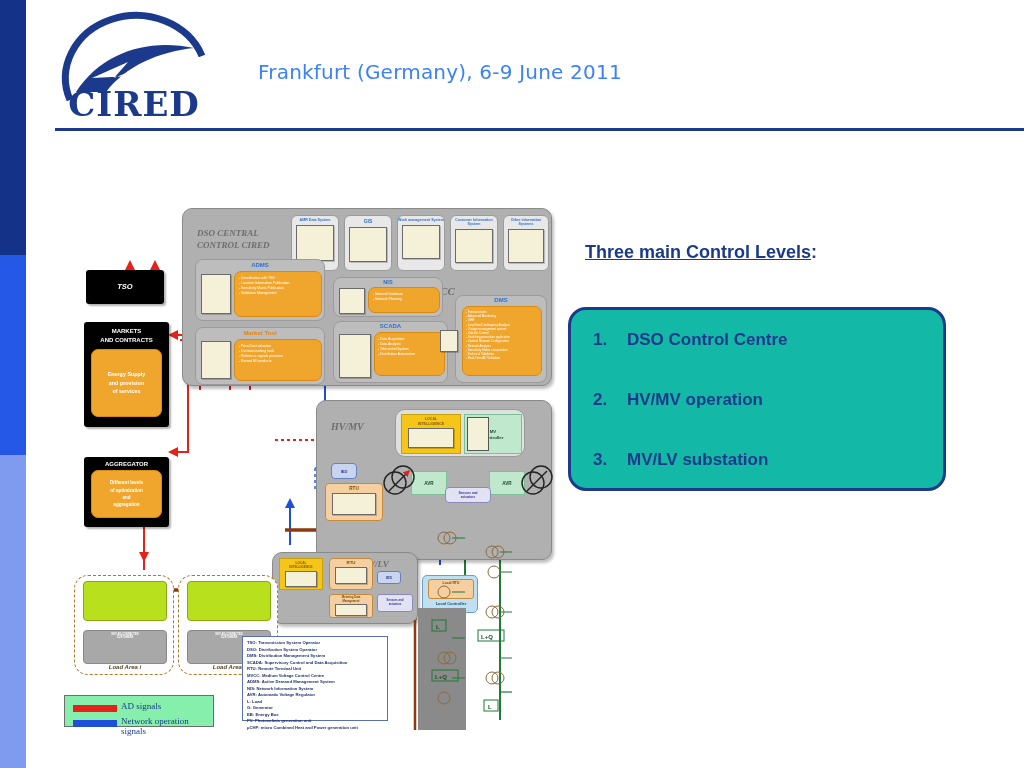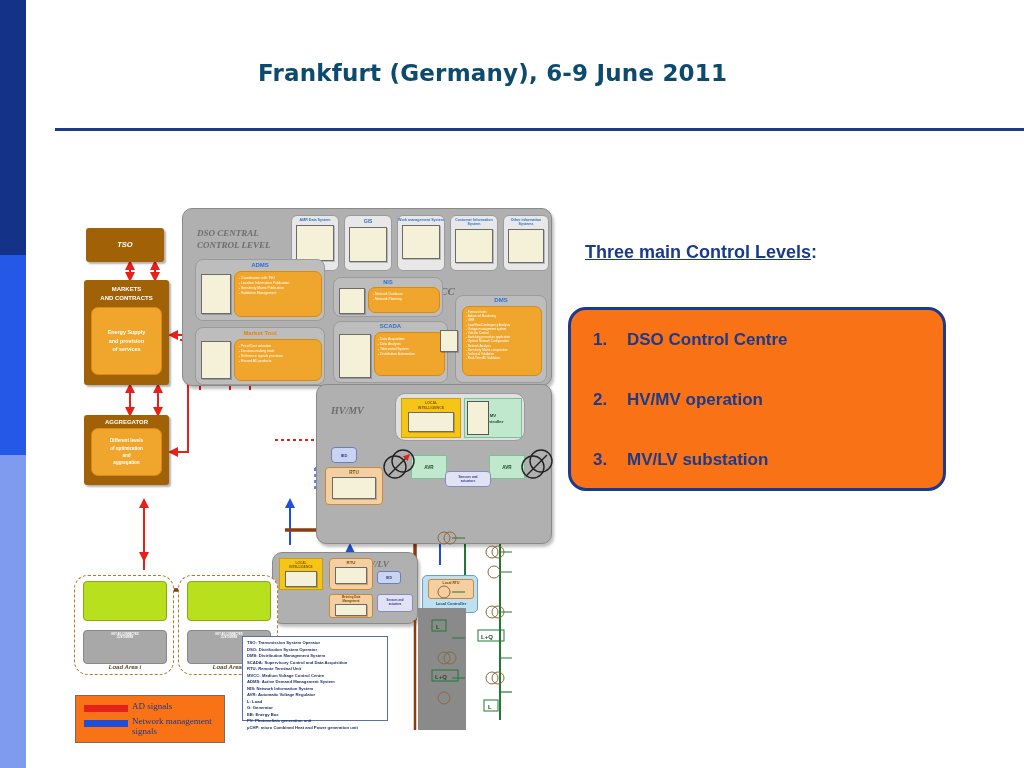--- a/index.html
+++ b/index.html
@@ -19,23 +19,23 @@
   
   .band { position: absolute; left: 0; width: 26px; }
   #band-top    { top: 0;     height: 255px; background: #153289; }
   #band-mid    { top: 255px; height: 200px; background: #2558e6; }
   #band-bottom { top: 455px; height: 313px; background: #7e9bf0; }
 
   
   #logo { position: absolute; left: 62px; top: 22px; width: 150px; height: 98px; }
   #header-title {
     position: absolute; left: 258px; top: 60px;
-    font-size: 23px; color: #0c4a6e;
+    font-size: 20px; color: #3b82f6;
     font-family: "DejaVu Sans", sans-serif;
-    letter-spacing: .2px; white-space: nowrap; font-weight: bold;
+    letter-spacing: .2px; white-space: nowrap;
   }
   #header-rule {
     position: absolute; left: 55px; top: 128px; width: 971px; height: 3px;
     background: #1b3a8c;
   }
   #slide-title {
     position: absolute; left: 0; top: 150px; width: 1024px;
     text-align: center; padding-left: 5px;
     font-size: 25px; font-weight: bold; color: #1b3a8c;
     font-family: "Liberation Sans", sans-serif;
@@ -43,21 +43,21 @@
 
   
   #levels-heading {
     position: absolute; left: 585px; top: 242px;
     font-size: 18px; font-weight: bold; color: #1b3a8c;
   }
   #levels-heading .ul { text-decoration: underline; }
   #levels-box {
     position: absolute; left: 568px; top: 307px;
     width: 378px; height: 184px;
-    background: #f97316;
+    background: #14b8a6;
     border: 3px solid #1b3a8c;
     border-radius: 18px;
   }
   .level-row {
     position: absolute; left: 22px;
     font-size: 17px; font-weight: bold; color: #1b3a8c;
     white-space: nowrap;
   }
   .level-row .num { display: inline-block; width: 34px; }
   #lvl1 { top: 20px; }
@@ -70,23 +70,24 @@
 
   
   .grey-panel {
     background: #b0b0b0; border: 1px solid #8a8a8a; border-radius: 10px;
     box-shadow: 2px 3px 3px rgba(0,0,0,.25);
   }
   .grey-inner {
     background: #bdbdbd; border: 1px solid #9b9b9b; border-radius: 8px;
   }
   .dark-box {
-    background: #a16207; border-radius: 3px; color: #ffffff;
+    background: #000000; border-radius: 3px; color: #ffffff;
     font-weight: bold; text-align: center;
     box-shadow: 2px 2px 2px rgba(0,0,0,.3);
+    margin-top: 42px;
   }
   .orange-box {
     background: #f0a62c; border: 1px solid #d78b10; border-radius: 7px;
     color: #ffffff;
   }
   .white-card {
     background: #e8e8e8; border: 1px solid #9b9b9b; border-radius: 6px;
   }
   .lbl-blue { color: #2f6fd0; font-weight: bold; text-align: center; }
   .lbl-orange { color: #e8820d; font-weight: bold; text-align: center; }
@@ -99,22 +100,22 @@
   .mvcc-label {
     color: #6e6e6e; font-style: italic; font-weight: bold;
     font-family: "Liberation Serif", serif;
   }
   .red { background: #e8201a; }
   .blue { background: #1f4fd8; }
   svg { position: absolute; left: 0; top: 0; overflow: visible; }
 
   
   #legend-signals {
-    position: absolute; left: 15px; top: 495px; width: 150px; height: 48px;
-    background: #f97316; border: 1px solid #6d6d6d;
+    position: absolute; left: 4px; top: 495px; width: 150px; height: 32px;
+    background: #86efac; border: 1px solid #6d6d6d;
     font-family: "Liberation Serif", serif;
   }
   #legend-signals .swatch { position: absolute; left: 8px; width: 44px; height: 7px; }
   #legend-signals .stxt { position: absolute; left: 56px; font-size: 9px; color: #1b3a8c; }
 
   
   #legend-abbr {
     position: absolute; left: 182px; top: 436px; width: 146px; height: 85px;
     background: #ffffff; border: 1px solid #5a6fb0;
     padding: 3px 4px;
@@ -124,20 +125,28 @@
 </style>
 </head>
 <body>
 
 <div id="slide">
 
   <div class="band" id="band-top"></div>
   <div class="band" id="band-mid"></div>
   <div class="band" id="band-bottom"></div>
 
+  <div id="logo">
+    <svg width="150" height="98" viewBox="0 0 150 98">
+      <path d="M8,78 A70,62 0 0,1 140,34" fill="none" stroke="#1b3a8c" stroke-width="7"></path>
+      <path d="M14,70 C40,30 86,16 132,26 C96,30 64,44 44,70 Z" fill="#1b3a8c"></path>
+      <path d="M30,56 L66,40 L52,56 L86,42 L58,64 L70,54 Z" fill="#ffffff"></path>
+      <text x="72" y="94" font-family="DejaVu Serif, serif" font-size="34" font-weight="bold" fill="#1b3a8c" text-anchor="middle" letter-spacing="1">CIRED</text>
+    </svg>
+  </div>
 
   <div id="header-title">Frankfurt (Germany), 6-9 June 2011</div>
   <div id="header-rule"></div>
 
   <div id="levels-heading">
     <span class="ul">Three main Control Levels</span><span>:</span>
   </div>
 
   <div id="levels-box">
     <div class="level-row" id="lvl1">
@@ -238,21 +247,21 @@
                   font-size:4.6px;font-weight:bold;line-height:1.6;white-space:pre-line;">
         <span>Different levels
 of optimization
 and
 aggregation</span>
       </div>
     </div>
 
     <div class="abs grey-panel" style="left:122px;top:8px;width:370px;height:178px;">
       <div class="abs mvcc-label" style="left:14px;top:18px;font-size:9px;line-height:1.35;white-space:pre-line;">DSO CENTRAL
-CONTROL LEVEL</div>
+CONTROL CIRED</div>
       <div class="abs mvcc-label" style="left:240px;top:76px;font-size:11px;">MVCC</div>
 
       <div class="abs" style="left:108px;top:6px;width:258px;height:58px;">
         <div class="white-card abs" style="left:0;top:0;width:48px;height:56px;">
           <div class="lbl-blue" style="font-size:3.6px;padding-top:2px;">AMR Data System</div>
           <div class="pc" style="margin:3px 4px;height:36px;"></div>
         </div>
         <div class="white-card abs" style="left:53px;top:0;width:48px;height:56px;">
           <div class="lbl-blue" style="font-size:5px;padding-top:2px;">GIS</div>
           <div class="pc" style="margin:3px 4px;height:35px;"></div>
@@ -326,21 +335,21 @@
           <div>- Optimal Network Configuration</div>
           <div>- Network Analysis</div>
           <div>- Sensitivity Matrix computation</div>
           <div>- Technical Validation</div>
           <div>- Real-Time AD Validation</div>
         </div>
         <div class="pc abs" style="left:-16px;top:34px;width:18px;height:22px;"></div>
       </div>
     </div>
 
-    <div class="abs grey-panel" style="left:256px;top:184px;width:236px;height:160px;">
+    <div class="abs grey-panel" style="left:256px;top:200px;width:236px;height:160px;">
       <div class="abs mvcc-label" style="left:14px;top:20px;font-size:10px;">HV/MV</div>
 
       <div class="abs white-card" style="left:78px;top:8px;width:130px;height:48px;border-radius:10px;background:#e0e0e0;">
         <div class="abs" style="left:5px;top:4px;width:60px;height:40px;background:#f5c518;border:1px solid #c8a00c;">
           <div style="font-size:3.6px;font-weight:bold;color:#8a5a00;text-align:center;
                       padding-top:2px;line-height:1.3;white-space:pre-line;">LOCAL
 INTELLIGENCE</div>
           <div class="pc" style="margin:2px 6px;height:20px;"></div>
         </div>
         <div class="abs" style="left:68px;top:4px;width:58px;height:40px;background:#bfe8cd;border:1px solid #7dbf96;">
@@ -477,21 +486,21 @@
       </g>
       <g stroke="#8a3b10" stroke-width="2.5" fill="none">
         <path d="M355,420 L355,530"></path>
       </g>
     </svg>
 
     <div id="legend-signals">
       <div class="swatch red" style="top:9px;"></div>
       <div class="stxt" style="top:5px;">AD signals</div>
       <div class="swatch blue" style="top:24px;"></div>
-      <div class="stxt" style="top:20px;">Network management signals</div>
+      <div class="stxt" style="top:20px;">Network operation signals</div>
     </div>
 
     <div id="legend-abbr">
       <div>TSO: Transmission System Operator</div>
       <div>DSO: Distribution System Operator</div>
       <div>DMS: Distribution Management System</div>
       <div>SCADA: Supervisory Control and Data Acquisition</div>
       <div>RTU: Remote Terminal Unit</div>
       <div>MVCC: Medium Voltage Control Centre</div>
       <div>ADMS: Active Demand Management System</div>

